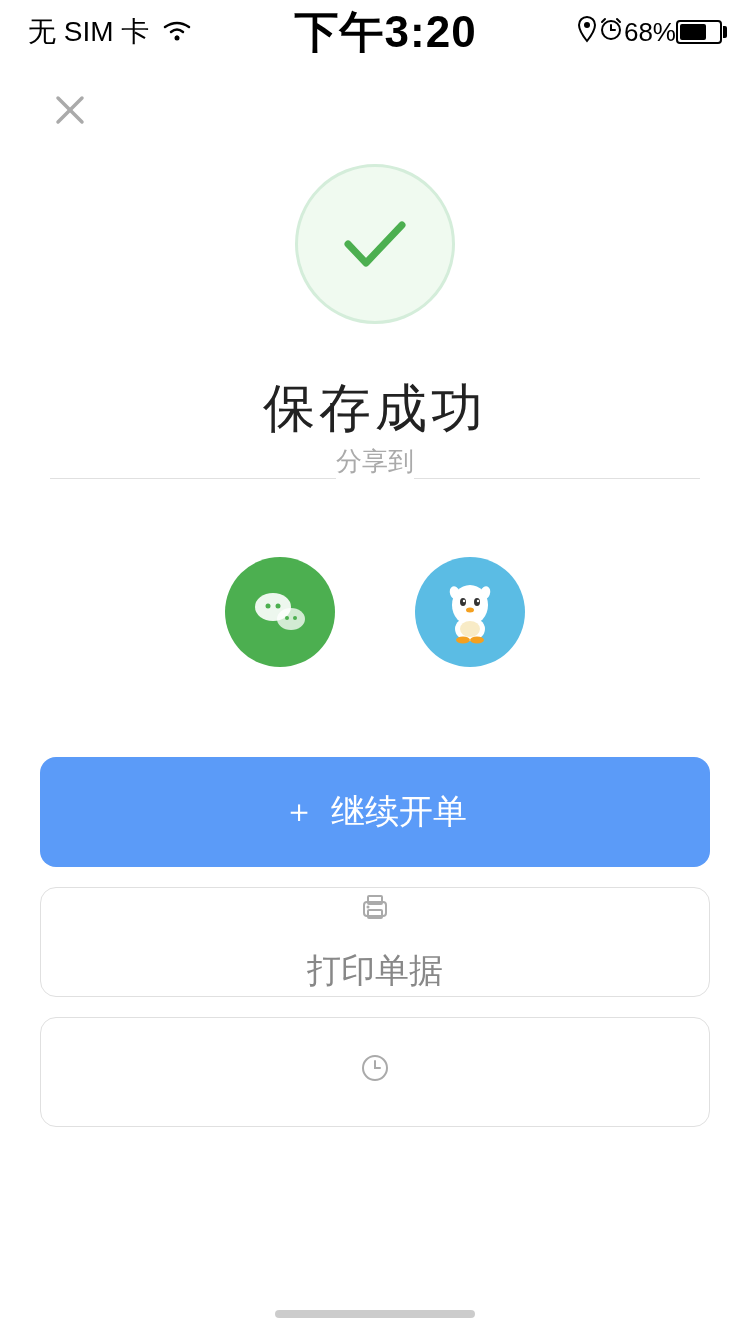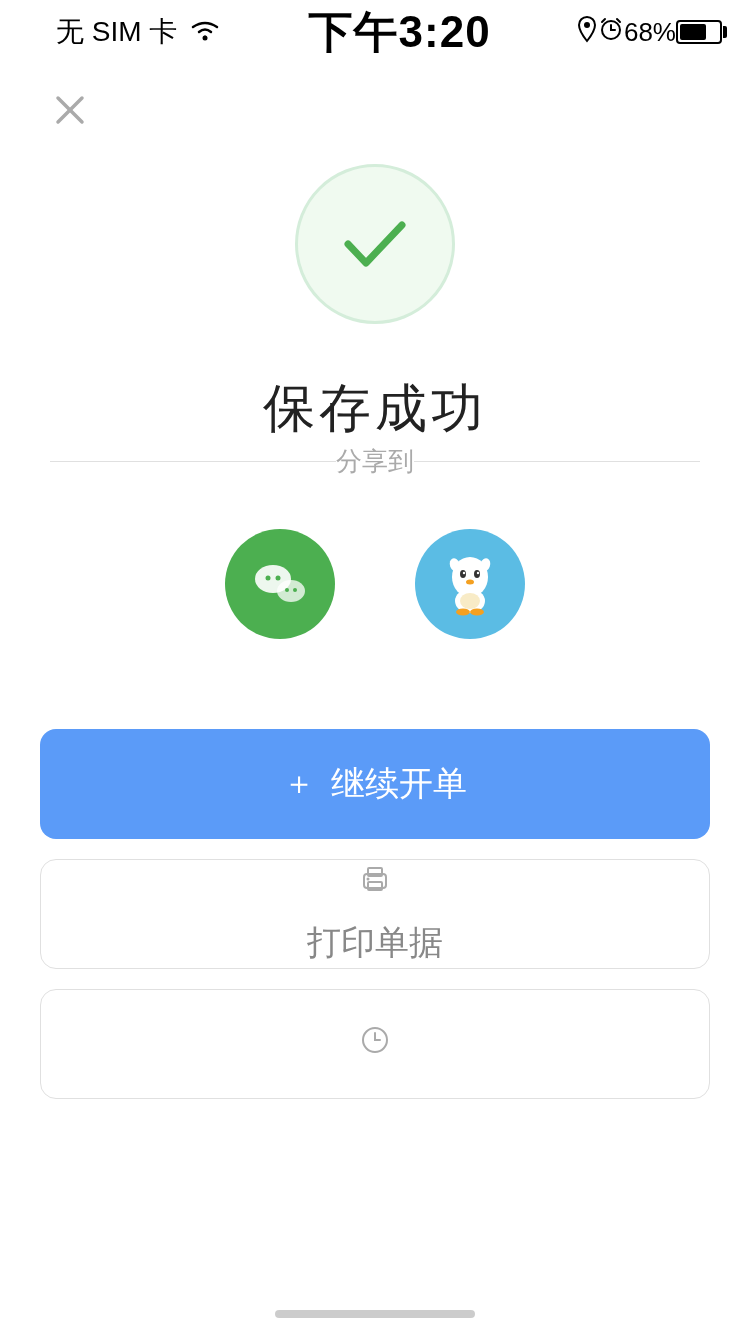--- a/index.html
+++ b/index.html
@@ -25,21 +25,20 @@
       background: #ffffff;
     }
 
     .status-left {
       display: flex;
       align-items: center;
       gap: 10px;
       font-size: 28px;
       color: #000;
       font-weight: 500;
-      margin-left: 28px;
     }
 
     .status-left .wifi-icon svg {
       width: 36px;
       height: 28px;
     }
 
     .status-center {
       font-size: 44px;
       font-weight: 600;
@@ -144,22 +143,22 @@
 
     
     .share-section {
       width: 100%;
       padding: 0 50px;
       margin-bottom: 50px;
     }
 
     .share-divider {
       display: flex;
-      align-items: center;
-      margin-bottom: 50px;
+      align-items: flex-end;
+      margin-bottom: 78px;
     }
 
     .share-divider .line {
       flex: 1;
       height: 1px;
       background: #e0e0e0;
     }
 
     .share-divider .label {
       font-size: 26px;

